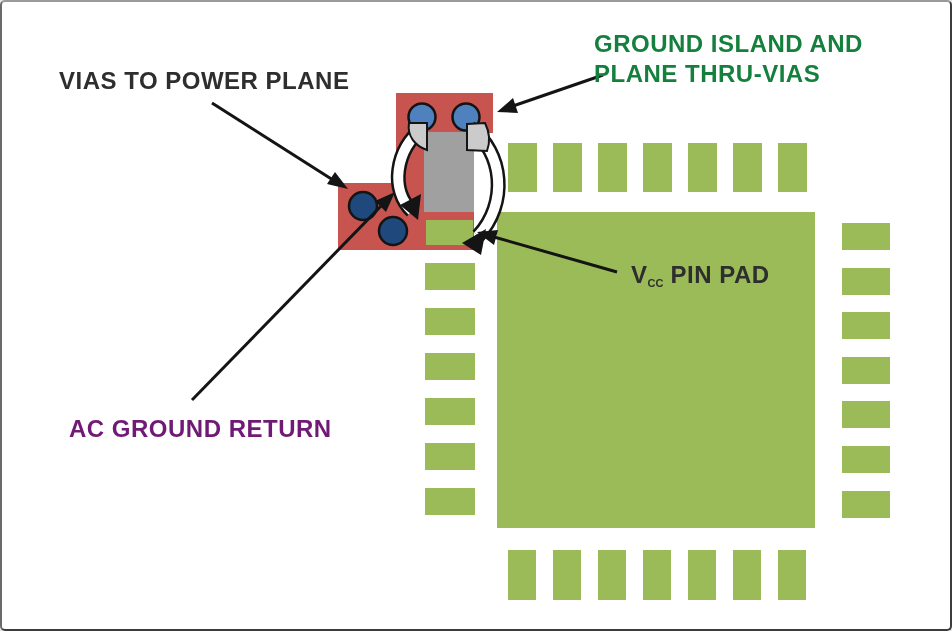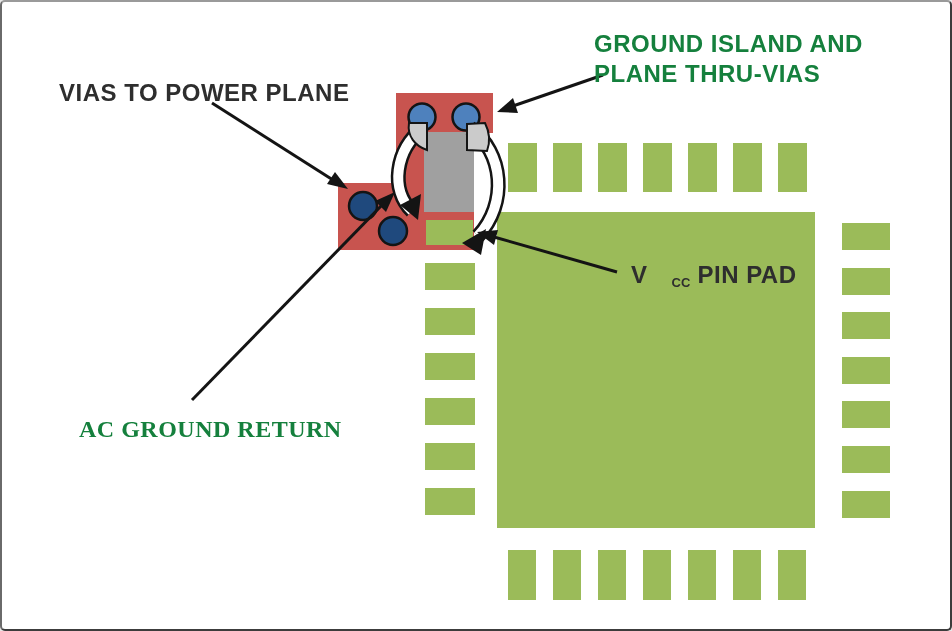--- a/index.html
+++ b/index.html
@@ -18,21 +18,21 @@
   .label{
     position:absolute;
     color:#2e2e2e;
     font-weight:bold;
     font-size:24px;
     line-height:30px;
     letter-spacing:0.5px;
     white-space:nowrap;
   }
   .vcc-main{font-size:24px;}
-  .vcc-sub{font-size:13px;vertical-align:-4px;letter-spacing:0;margin-left:24px;}
+  .vcc-sub{font-size:11px;vertical-align:-4px;letter-spacing:0;}
 </style>
 </head>
 <body>
 
 <div class="figure">
 
   <svg width="948" height="627" viewBox="2 2 948 627">
 
     <g>
       <rect x="396" y="93" width="97" height="40" class="red" fill="#C8544F"></rect>
@@ -107,30 +107,30 @@
       <polygon points="497,112 513,98 518,113" stroke="none"></polygon>
 
       <line x1="192" y1="400" x2="383" y2="204"></line>
       <polygon points="395,192 386,212 375,201" stroke="none"></polygon>
 
       <line x1="617" y1="272" x2="494" y2="237"></line>
       <polygon points="477,232 498,230 494,245" stroke="none"></polygon>
     </g>
   </svg>
 
-  <div class="label" style="left: 57px; top: 76px; color: rgb(46, 46, 46);">
+  <div class="label" style="left: 57px; top: 64px; color: rgb(46, 46, 46);">
     <span>VIAS TO POWER PLANE</span>
   </div>
 
   <div class="label" style="left: 580px; top: 27px; color: #15803d; margin-left: 12px;">
     <div>GROUND ISLAND AND</div>
     <div>PLANE THRU-VIAS</div>
   </div>
 
   <div class="label" style="left: 629px; top: 258px; color: rgb(46, 46, 46);">
     <span class="vcc-main">V</span><span class="vcc-sub">CC</span><span class="vcc-main"> PIN PAD</span>
   </div>
 
-  <div class="label" style="left: 77px; top: 412px; color: #15803d; font-family: Liberation Serif, serif;">
+  <div class="label" style="left: 67px; top: 412px; color: #701a75;">
     <div>AC GROUND RETURN</div>
   </div>
 
 </div>
 
 </body></html>

